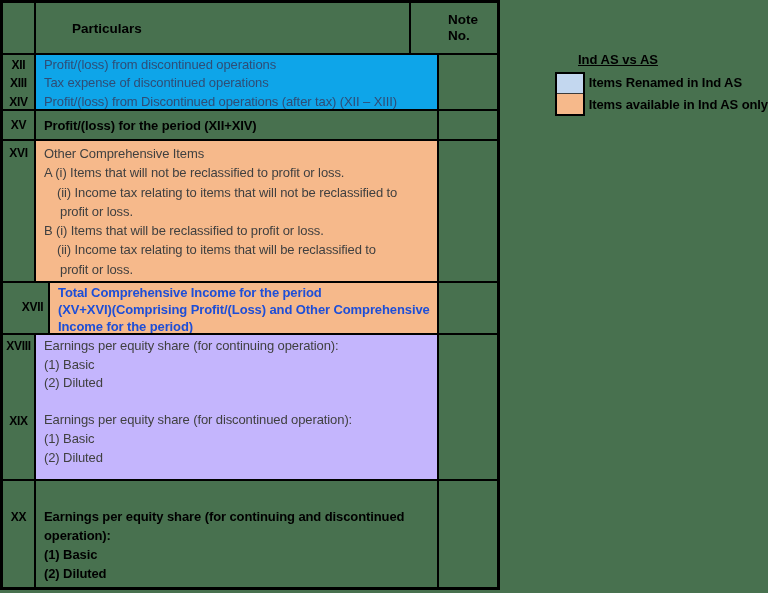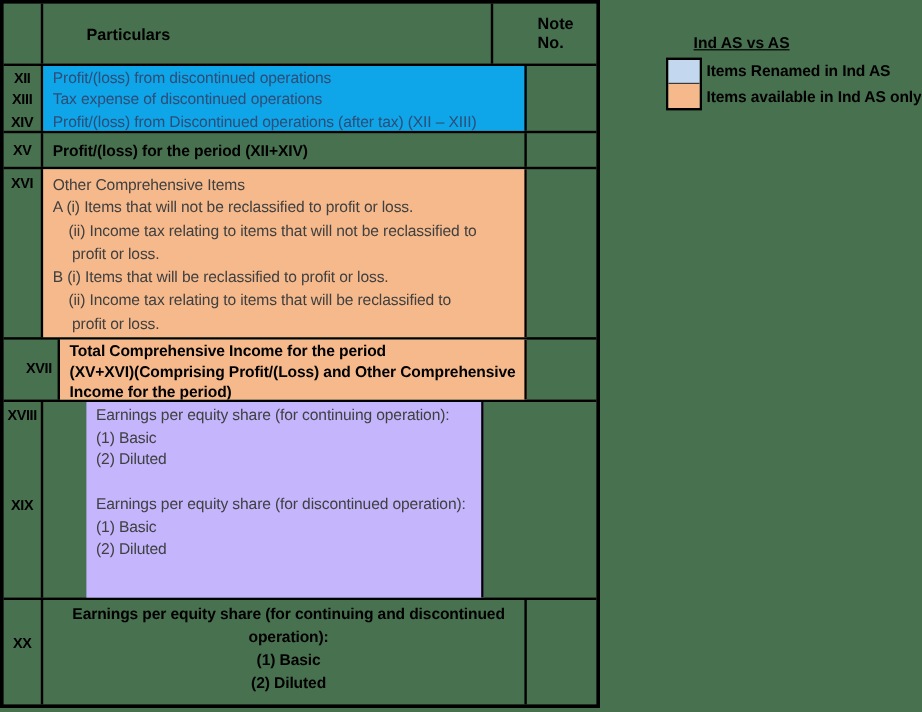--- a/index.html
+++ b/index.html
@@ -48,37 +48,37 @@
   .r-xvi{height:142px;}
   .r-xvi .line{line-height:19.3px;}
   .r-xvi .c-num{padding-top:3px;}
   .r-xvi .c-part{background:#F6B98B;color:#404040;padding-top:3px;}
   .ind-a{padding-left:13px;}
   .ind-b{padding-left:16px;}
 
   
   .r-xvii{height:52px;}
   .r-xvii .c-num{display:flex;align-items:center;justify-content:center;margin-left:14px;}
-  .r-xvii .c-part{background:#F6B98B;color:#000000;padding-top:1px;}
+  .r-xvii .c-part{background:#F6B98B;color:#1d4ed8;padding-top:1px;}
   .r-xvii .line{line-height:17.2px;font-weight:bold;}
 
   
-  .r-x18{height:165px;gap:36px;}
+  .r-x18{height:146px;}
   .r-x18 .line{height:18.6px;line-height:18.6px;}
   .r-x18 .c-num{padding-top:2px;}
   .r-x18 .c-num .num-b{margin-top:56px;}
   .r-x18 .c-part{background:#c4b5fd;color:#404040;padding-top:2px;}
 
   
   .r-xx .line{line-height:19px;font-weight:bold;}
   .r-xx .c-num{padding-top:27px;}
-  .r-xx .c-part{padding-top:2px;text-align:center;}
-
-  
-  .legend{position:absolute;left:512px;top:28px;width:256px;}
+  .r-xx .c-part{padding-top:26px;}
+
+  
+  .legend{position:absolute;left:512px;top:52px;width:256px;}
   .legend-title{margin-left:66px;font-weight:bold;font-size:13px;
                 text-decoration:underline;margin-bottom:5px;white-space:nowrap;}
   .legend-body{display:flex;padding-left:43px;}
   .legend-swatches{width:62px;border:2px solid #000;height:40px;box-sizing:content-box;}
   .swatch{height:20px;}
   .swatch-top{border-bottom:1px solid #3a3a3a;height:19px;}
   .legend-labels{margin-left:4px;}
   .legend-label{height:22px;line-height:21px;font-weight:bold;font-size:13px;
                 white-space:nowrap;letter-spacing:-0.1px;}
 </style>

